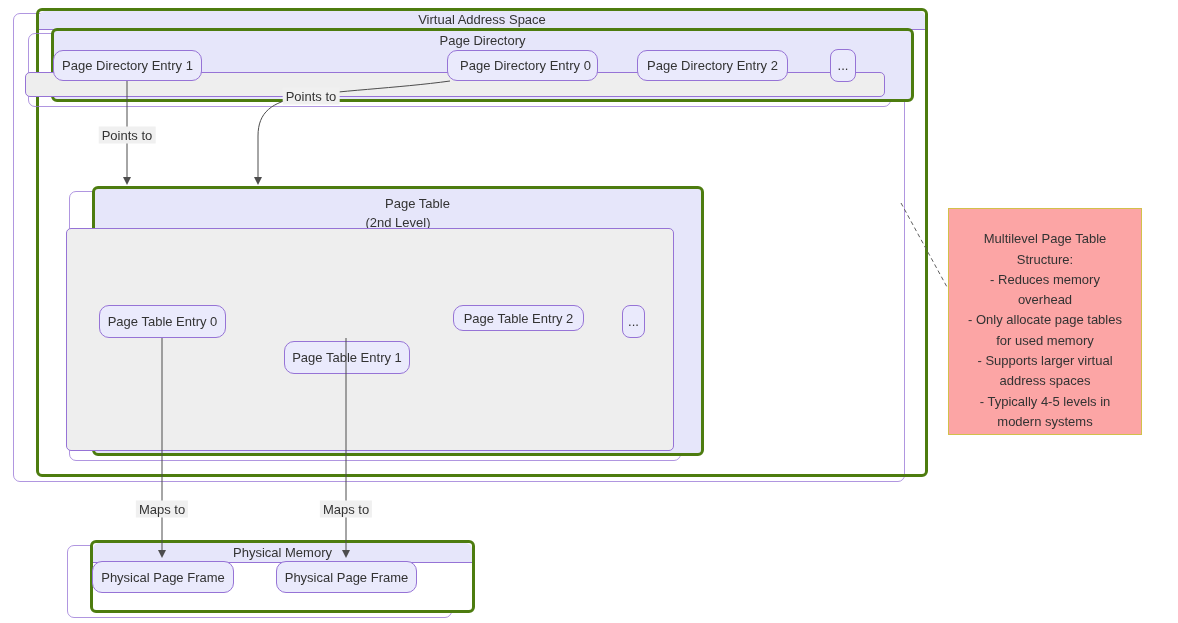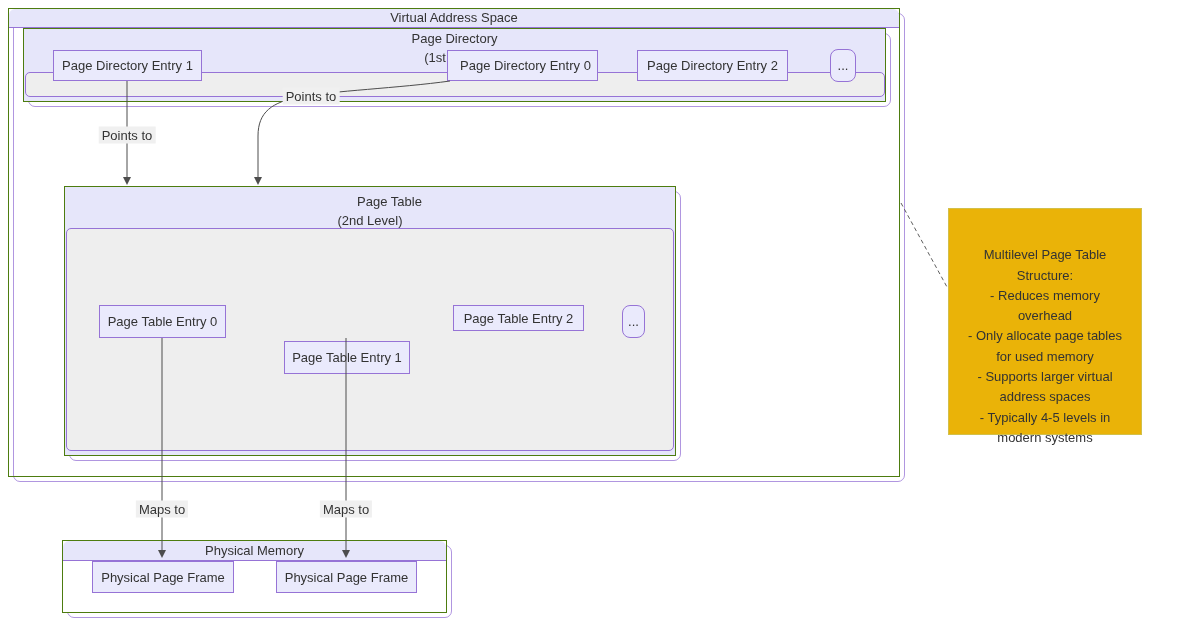--- a/index.html
+++ b/index.html
@@ -13,22 +13,23 @@
   }
   
   .echo {
     position:absolute;
     border:1px solid rgba(150,115,214,0.75);
     border-radius:7px;
     background:transparent;
   }
   .container {
     position:absolute;
-    border:1px solid #4d7c0f;
-    border-radius:0;
+    border:3px solid #4d7c0f;
+    border-radius:6px;
+    margin-left:28px;
   }
   .lavender { background:#e6e6fa; }
   .whitebody { background:#ffffff; }
   .swimhead {
     position:absolute; left:0; top:0; width:100%;
     background:#e6e6fa;
     border-bottom:1px solid #9673d6;
     border-radius:6px 6px 0 0;
     text-align:center;
   }
@@ -36,42 +37,42 @@
   .graypane {
     position:absolute;
     background:#eeeeee;
     border:1px solid #9673d6;
     border-radius:5px;
   }
   .entry {
     position:absolute;
     background:#eaeafc;
     border:1px solid #9673d6;
-    border-radius:0;
+    border-radius:10px;
     display:flex; align-items:center; justify-content:center;
     text-align:center;
     z-index:5;
   }
   .dots { border-radius:8px; }
   .edge-label {
     position:absolute;
     transform:translate(-50%,-50%);
     background:#f0f0f0;
     padding:1px 3px;
     z-index:20;
     white-space:nowrap;
   }
   .note {
     position:absolute;
-    background:#eab308;
+    background:#fca5a5;
     border:1px solid #d2c04a;
     text-align:center;
     white-space:pre-line;
     line-height:20.3px;
-    padding-top:16px;
+    padding-top:0;
     z-index:6;
   }
   svg.overlay {
     position:absolute; left:0; top:0;
     z-index:15; pointer-events:none;
   }
 </style>
 </head>
 <body>
 

